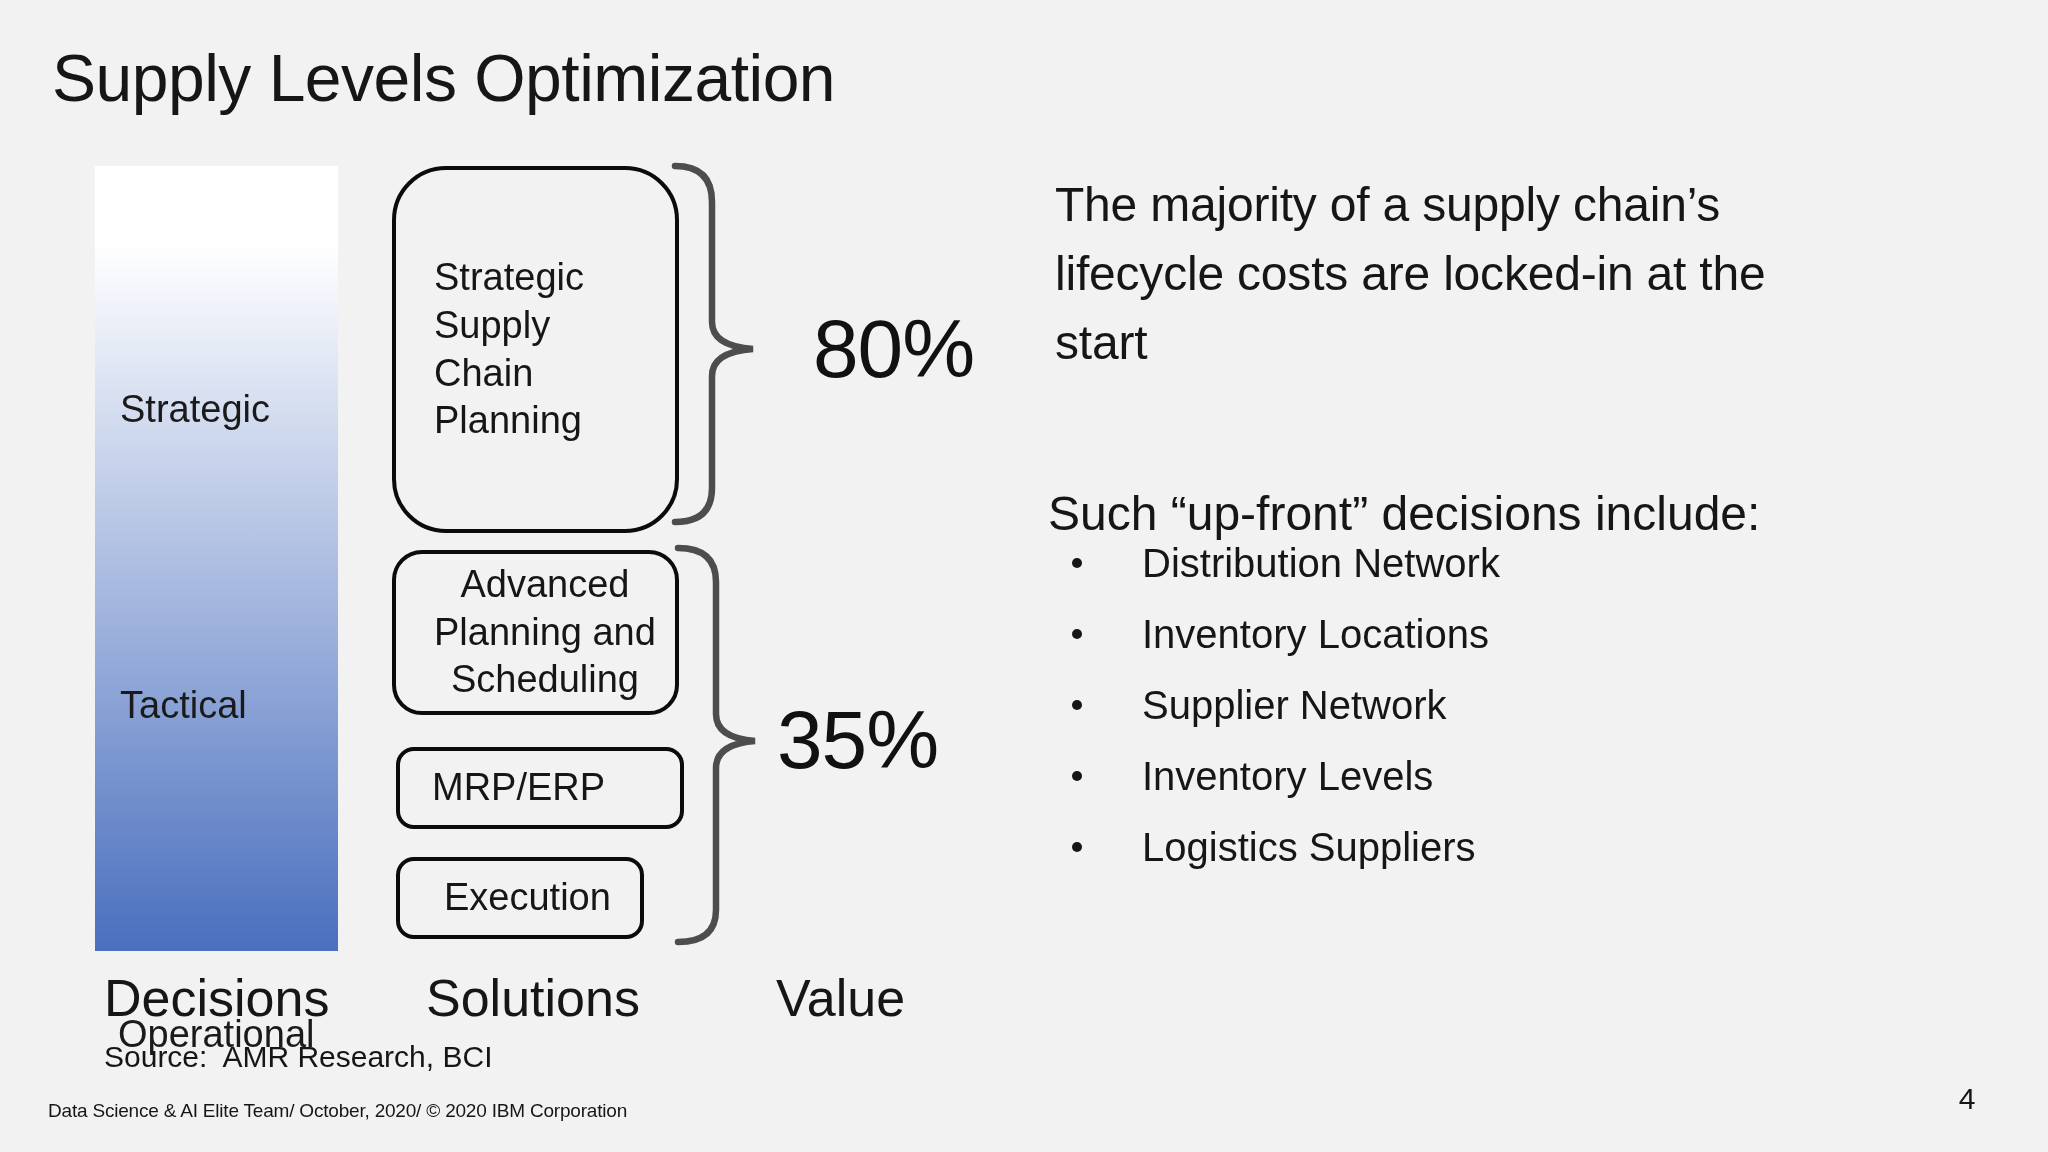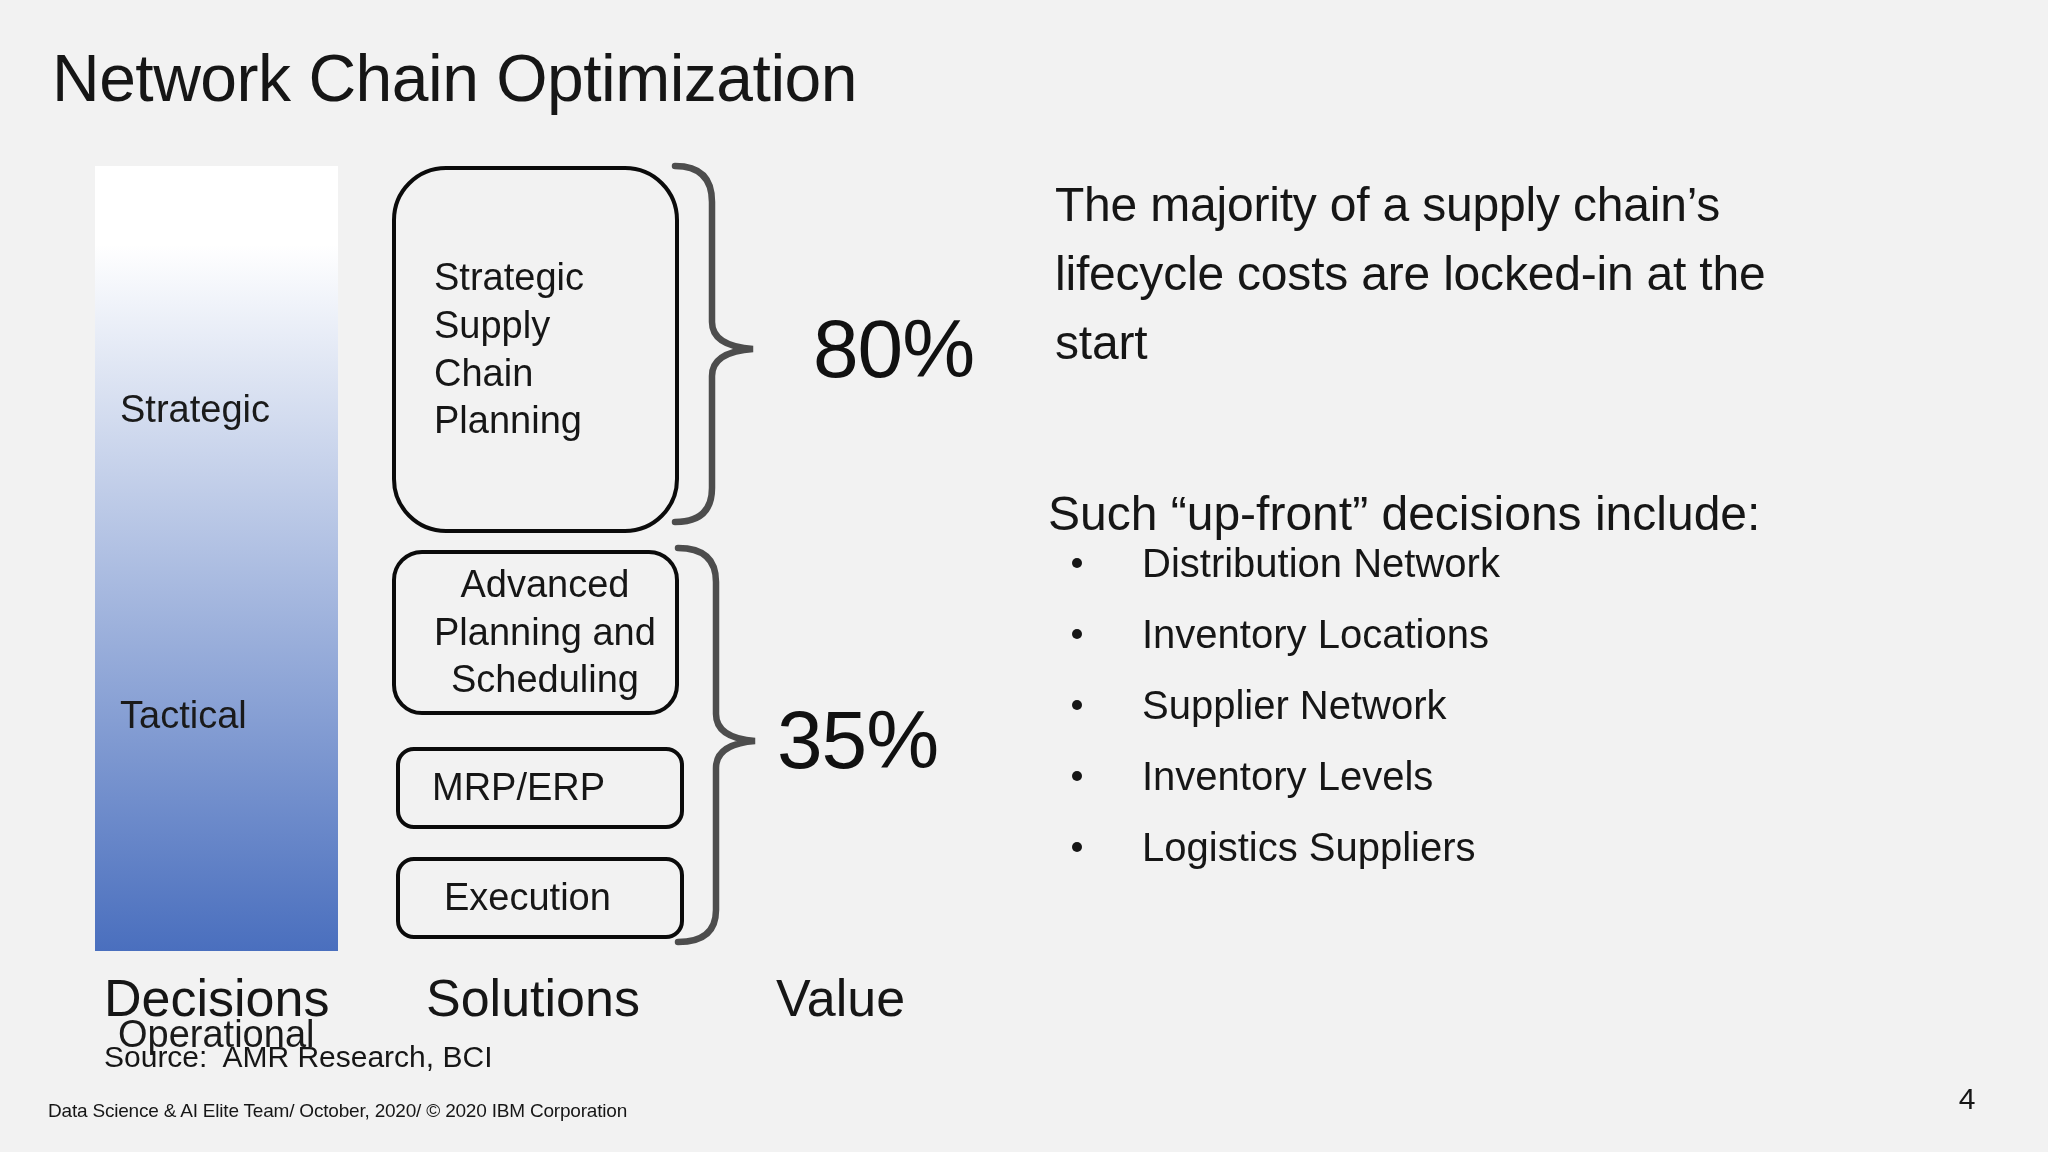--- a/index.html
+++ b/index.html
@@ -34,39 +34,39 @@
     height: 785px;
     background: linear-gradient(180deg, #ffffff 0%, #ffffff 10%, #4a6fbe 100%);
   }
   .lvl {
     position: absolute;
     font-size: 38px;
     line-height: 1;
     color: #1a1a1a;
   }
   .lvl-strategic   { left: 25px; top: 224px; }
-  .lvl-tactical    { left: 25px; top: 520px; margin-top: 10px; }
+  .lvl-tactical    { left: 25px; top: 520px; }
   .lvl-operational { left: 23px; top: 849px; }
   
   .box {
     position: absolute;
     box-sizing: border-box;
     border: 4px solid #0b0b0b;
     background: transparent;
     display: flex;
     align-items: center;
     font-size: 38px;
     line-height: 1.26;
     white-space: pre-line;
     padding-left: 38px;
   }
   .box-sscp { left: 392px; top: 166px; width: 287px; height: 367px; border-radius: 54px; }
   .box-aps  { left: 392px; top: 550px; width: 287px; height: 165px; border-radius: 30px; text-align: center; }
   .box-mrp  { left: 396px; top: 747px; width: 288px; height: 82px;  border-radius: 18px; padding-left: 32px; }
-  .box-exec { left: 396px; top: 857px; width: 288px; height: 82px;  border-radius: 18px; padding-left: 44px; }
+  .box-exec { left: 396px; top: 857px; width: 248px; height: 82px;  border-radius: 18px; padding-left: 44px; }
   
   .braces {
     position: absolute;
     left: 655px;
     top: 150px;
     width: 130px;
     height: 810px;
   }
   .braces path {
     fill: none;
@@ -158,21 +158,21 @@
     width: 34px;
     text-align: center;
     font-size: 30px;
   }
 </style>
 </head>
 <body>
 
 <div class="slide">
 
-  <h1 class="title">Network Chain Optimization</h1>
+  <h1 class="title">Supply Levels Optimization</h1>
 
   <div class="bar">
     <span class="lvl lvl-strategic">Strategic</span>
     <span class="lvl lvl-tactical">Tactical</span>
     <span class="lvl lvl-operational">Operational</span>
   </div>
 
   <div class="box box-sscp">
     <span>Strategic
 Supply

